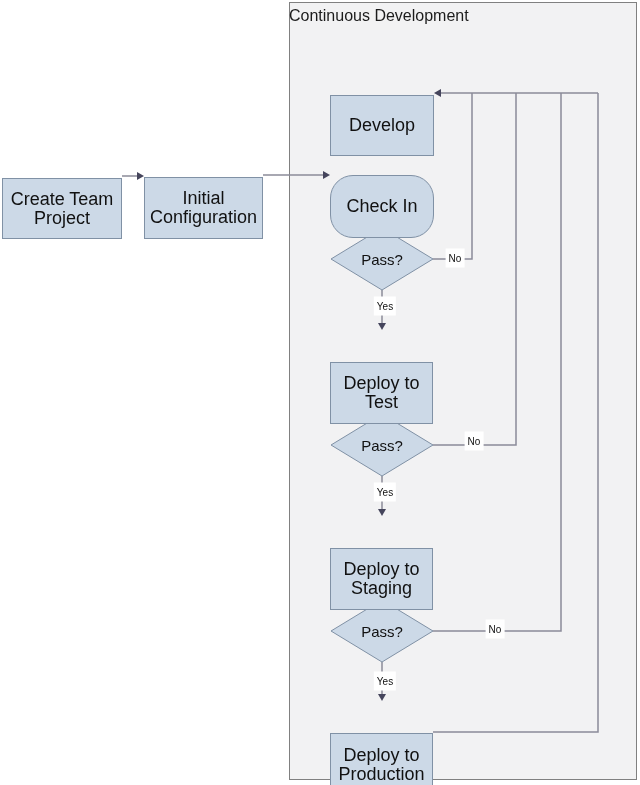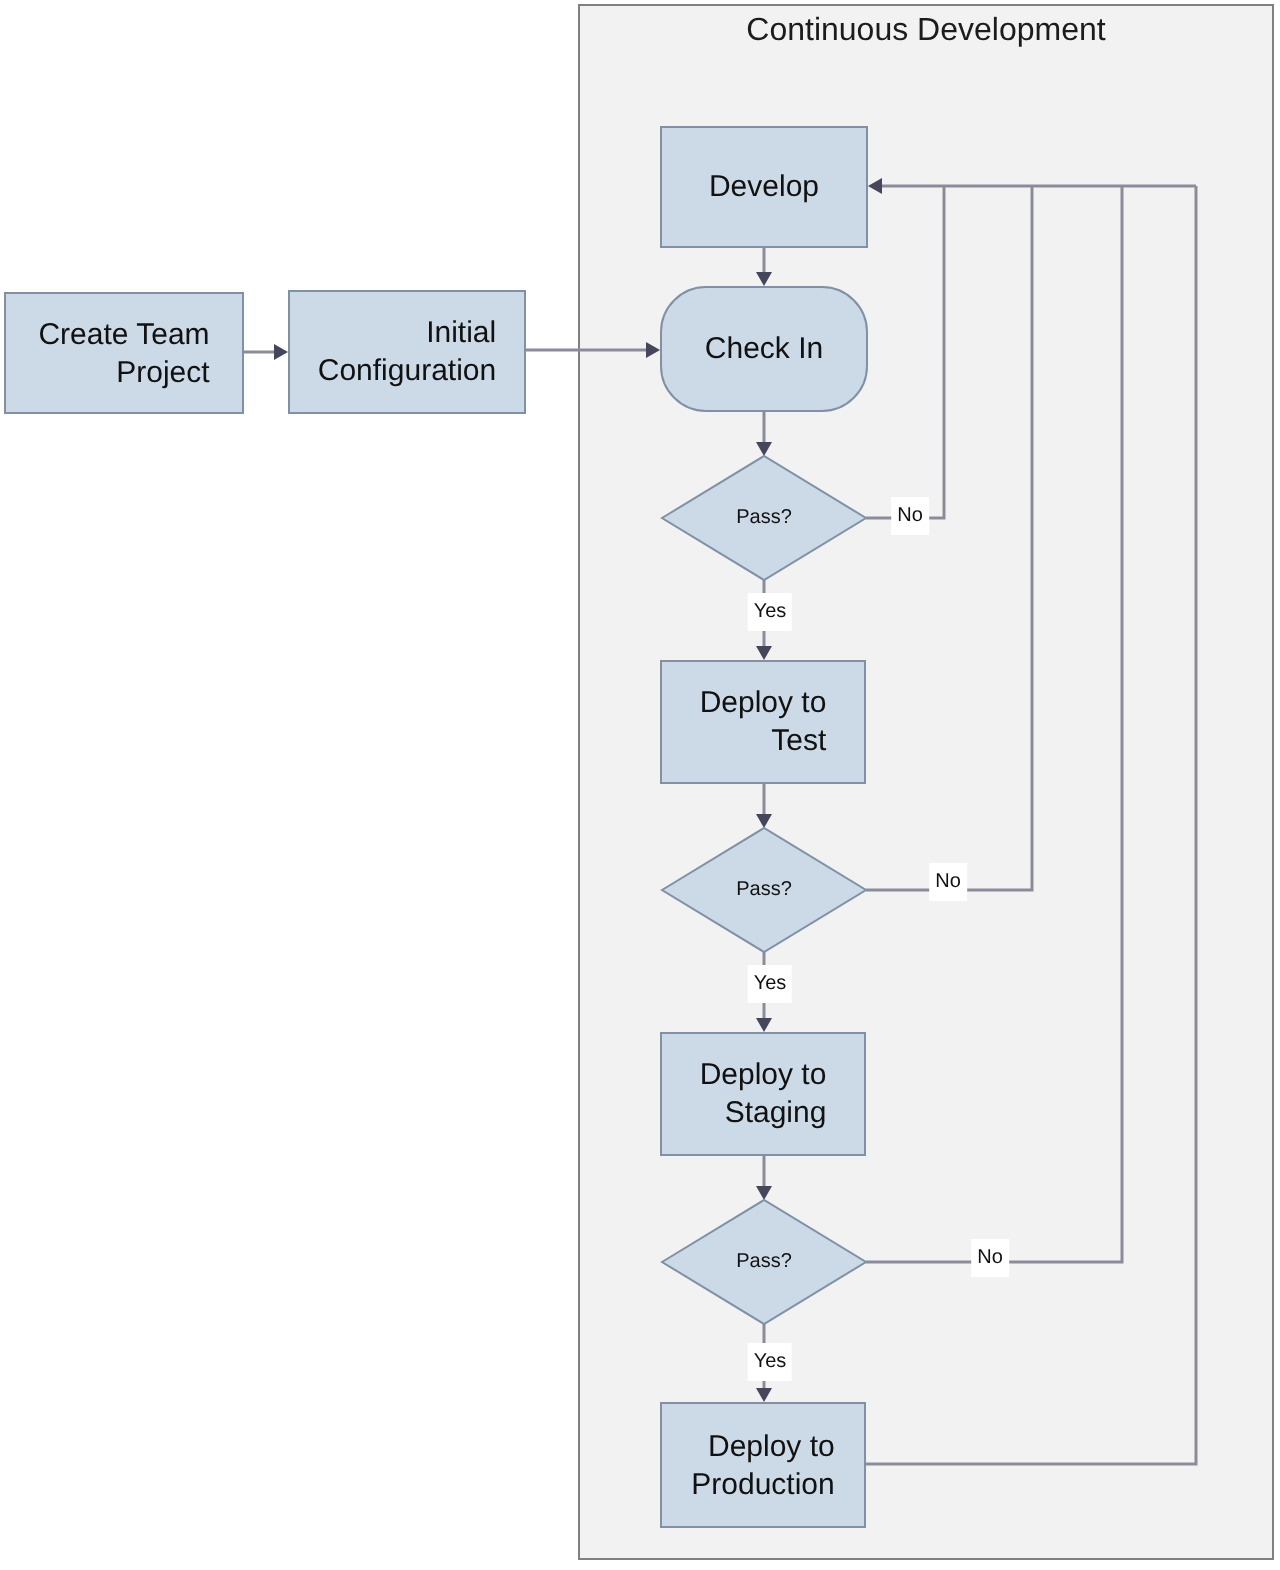--- a/index.html
+++ b/index.html
@@ -5,32 +5,32 @@
   :root{
     --canvas-bg:#ffffff; --container-bg:#f2f2f3; --container-border:#808080;
     --node-fill:#ccd9e7; --node-border:#8091a5; --line:#8b8b99;
     --arrowhead:#45455c; --text:#111111; --label-bg:#ffffff;
   }
   html,body{margin:0;padding:0;}
   body{font-family:"Liberation Sans",sans-serif;background:#fff;}
   #canvas{position:relative;width:640px;height:785px;background:var(--canvas-bg);overflow:hidden;}
   #group-box{position:absolute;left:289px;top:2px;width:348px;height:778px;
     background:var(--container-bg);border:1px solid var(--container-border);box-sizing:border-box;}
-  #group-title{position:absolute;left:289px;top:7px;width:348px;text-align:center;
+  #group-title{position:absolute;left:289px;top:7px;width:348px;
     font-size:16px;color:#1c1c1c;}
   svg.wires{position:absolute;left:0;top:0;z-index:2;}
   .line{fill:none;stroke:var(--line);stroke-width:1.5;}
   .arrowhead{fill:var(--arrowhead);stroke:none;}
   .diamond{fill:var(--node-fill);stroke:var(--node-border);stroke-width:1;}
   .node{position:absolute;z-index:3;background:var(--node-fill);
     border:1px solid var(--node-border);box-sizing:border-box;
-    display:flex;align-items:center;justify-content:center;text-align:right;
-    font-size:15px;line-height:19px;color:var(--text);white-space:pre-line;}
+    display:flex;align-items:center;justify-content:center;text-align:center;
+    font-size:18px;line-height:19px;color:var(--text);white-space:pre-line;margin-top:32px;}
   .diamond-label{position:absolute;z-index:4;transform:translate(-50%,-50%);
-    font-size:10px;color:var(--text);}
+    font-size:15px;color:var(--text);}
   .edge-label{position:absolute;z-index:4;transform:translate(-50%,-50%);
     font-size:10px;color:var(--text);background:var(--label-bg);padding:1px 3px;line-height:17px;}
 </style>
 </head>
 <body>
 
 <div id="canvas">
 
   <div id="group-box"></div>
   <div id="group-title">Continuous Development</div>

